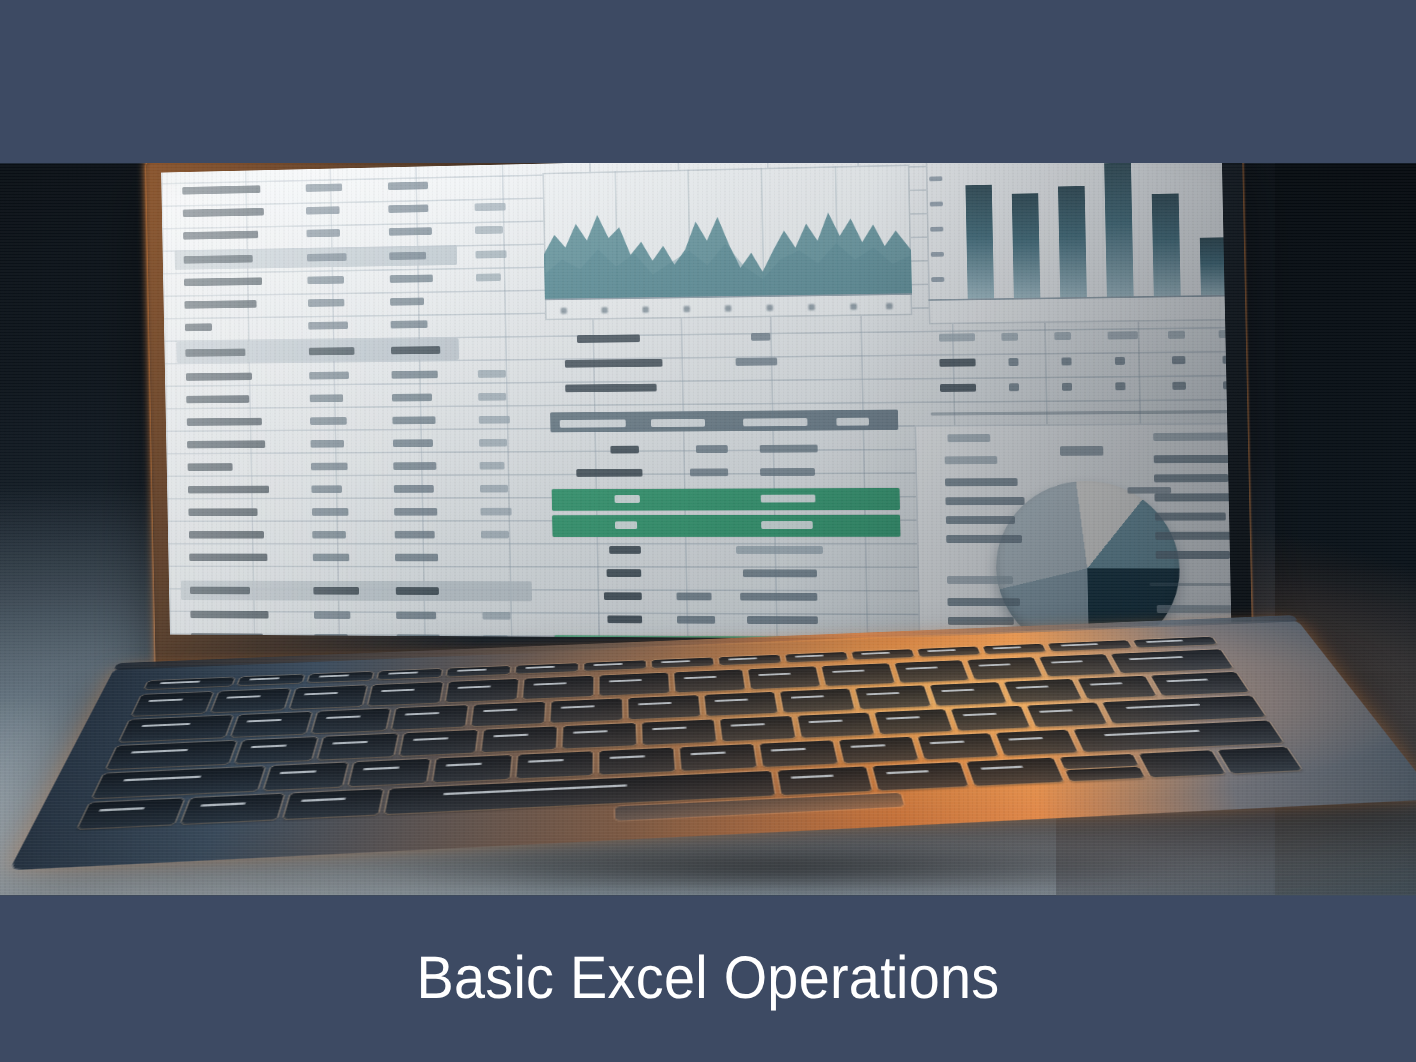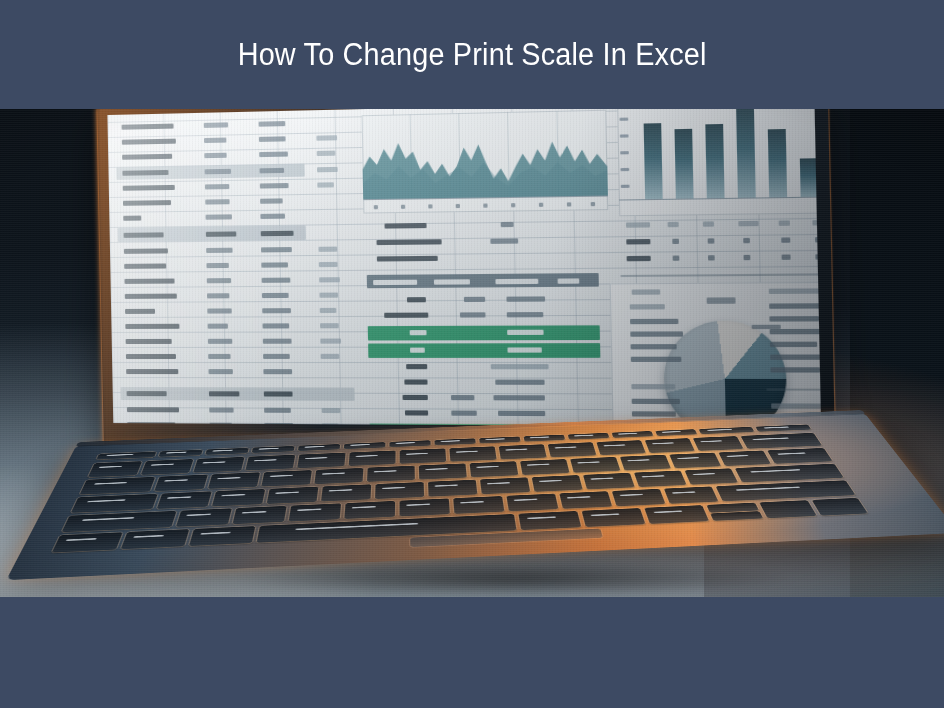--- a/index.html
+++ b/index.html
@@ -162,23 +162,20 @@
        background:radial-gradient(115% 100% at 50% 46%, rgba(0,0,0,0) 52%, rgba(0,0,0,.35) 100%);}
   .noise{position:absolute;inset:0;pointer-events:none;opacity:.06;
        background-image:repeating-linear-gradient(0deg,rgba(255,255,255,.5) 0 1px,transparent 1px 2px),
                         repeating-linear-gradient(90deg,rgba(0,0,0,.5) 0 1px,transparent 1px 3px);}
 </style>
 </head>
 <body>
 
 <div class="card">
 
-  <div class="band band-top">
-    <div class="band-title">How To Change Print Scale In Excel</div>
-  </div>
 
   <div class="photo">
     <div class="bg-base"></div>
     <div class="bg-wall"></div>
     <div class="bg-wall2"></div>
     <div class="bg-warm"></div>
 
     <div class="laptop">
 
       <div class="lid">
@@ -695,14 +692,17 @@
         </div>
       </div>
 
       <div class="deck-shadow"></div>
     </div>
 
     <div class="vignette"></div>
     <div class="noise"></div>
   </div>
 
+  <div class="band band-bottom">
+    <div class="band-title">Basic Excel Operations</div>
+  </div>
 
 </div>
 
 </body></html>

